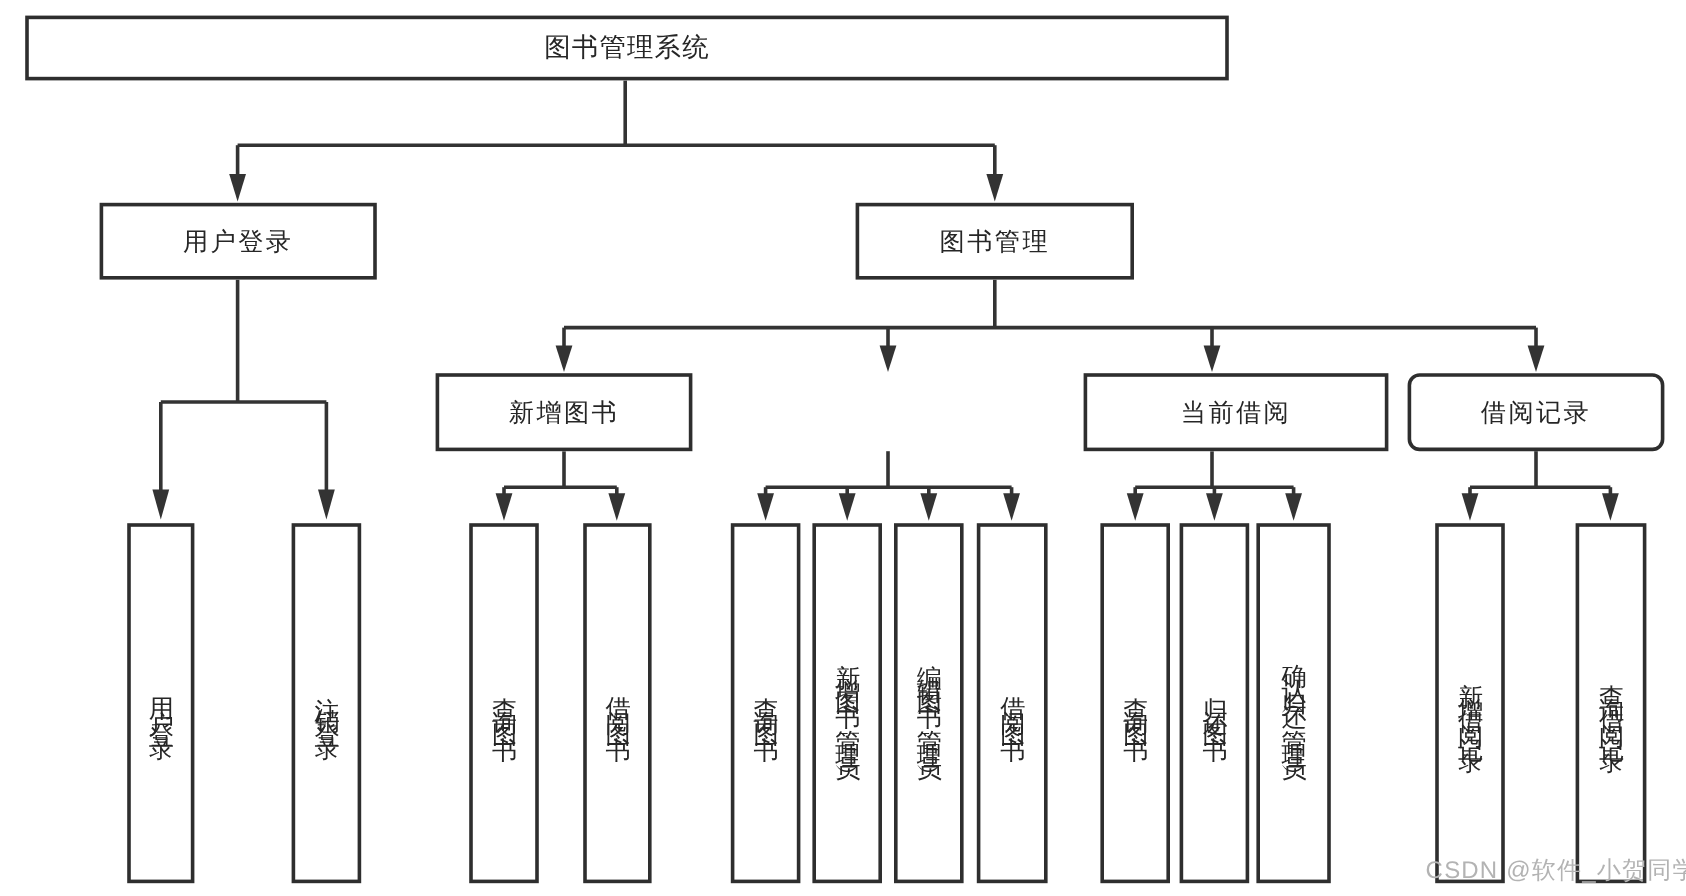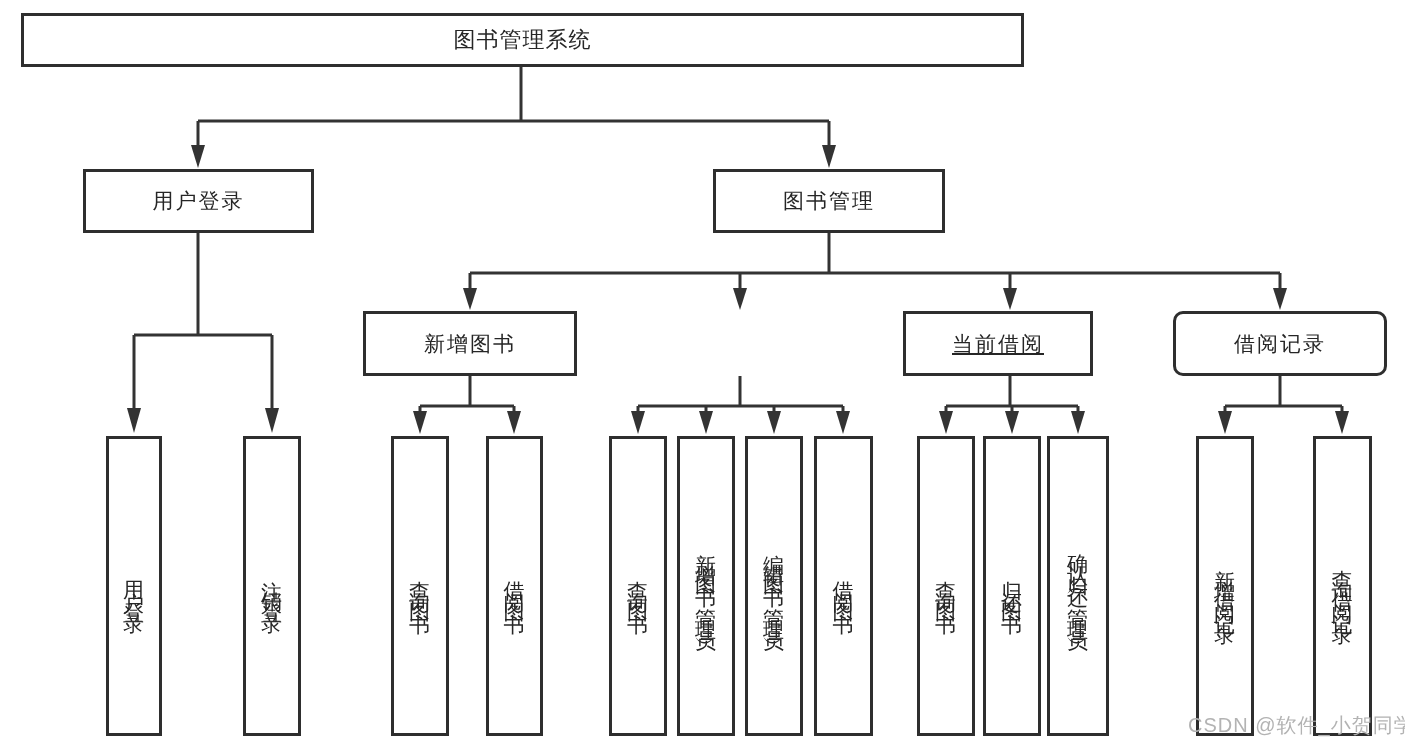--- a/index.html
+++ b/index.html
@@ -138,21 +138,21 @@
   <div class="box h-box" style="left:83px; top:169px; width:231px; height:64px;">
     <span>用户登录</span>
   </div>
   <div class="box h-box" style="left:713px; top:169px; width:232px; height:64px;">
     <span>图书管理</span>
   </div>
 
   <div class="box h-box" style="left:363px; top:311px; width:214px; height:65px;">
     <span>新增图书</span>
   </div>
-  <div class="box h-box" style="left:903px; top:311px; width:190px; height:65px;text-decoration:underline;">
+  <div class="box h-box" style="left:903px; top:311px; width:254px; height:65px;">
     <span>当前借阅</span>
   </div>
   <div class="box h-box" style="left:1173px; top:311px; width:214px; height:65px;border-radius:10px;">
     <span>借阅记录</span>
   </div>
 
   <div class="box v-box" style="left:106px; top:436px; width:56px; height:300px;">
     <span>用户登录</span>
   </div>
   <div class="box v-box" style="left:243px; top:436px; width:58px; height:300px;">

